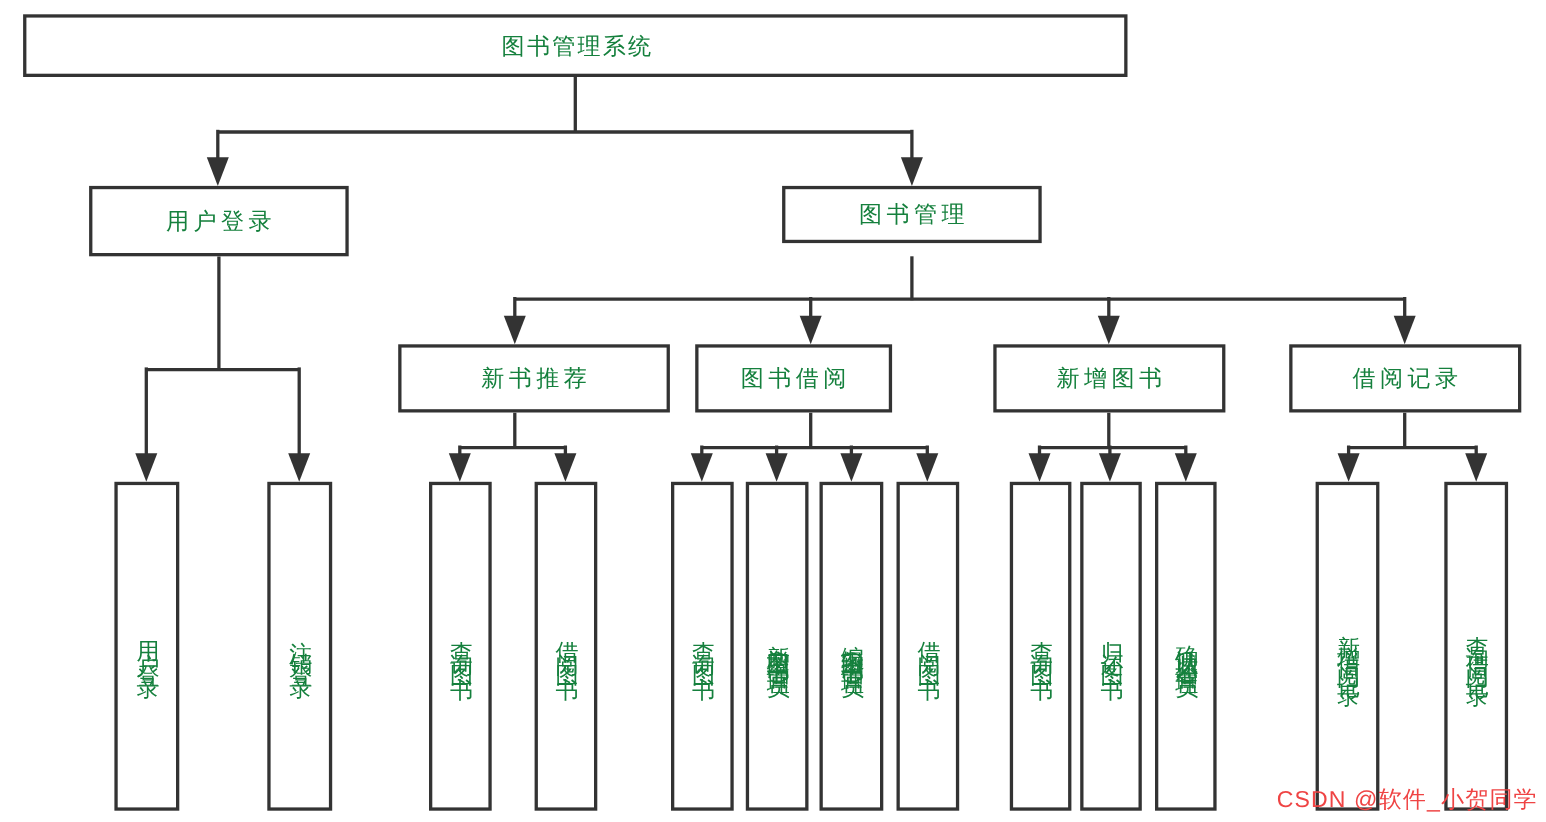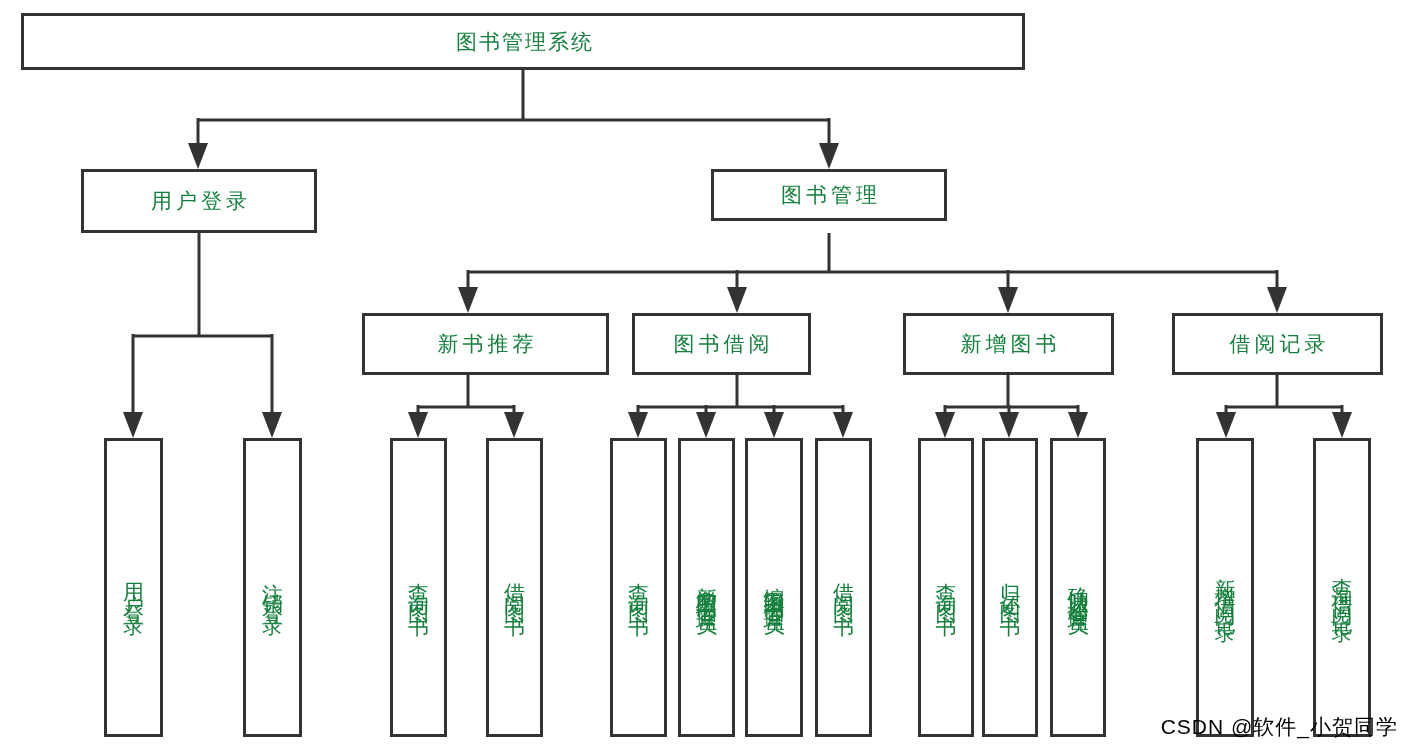--- a/index.html
+++ b/index.html
@@ -52,21 +52,21 @@
     text-orientation: mixed;
   }
   .vbox span { white-space: nowrap; }
   .ls4  span { letter-spacing: 11px; }
   .ls6  span { letter-spacing: 9px; }
   .ls10 span { letter-spacing: 4px; }
   .watermark {
     position: absolute;
     top: 713px;
     right: 7px;
-    color: #000000;
+    color: #ef4444;
     font-size: 21px;
     letter-spacing: 1px;
     white-space: nowrap;
   }
 </style>
 </head>
 <body>
 
 <div class="canvas">
 

